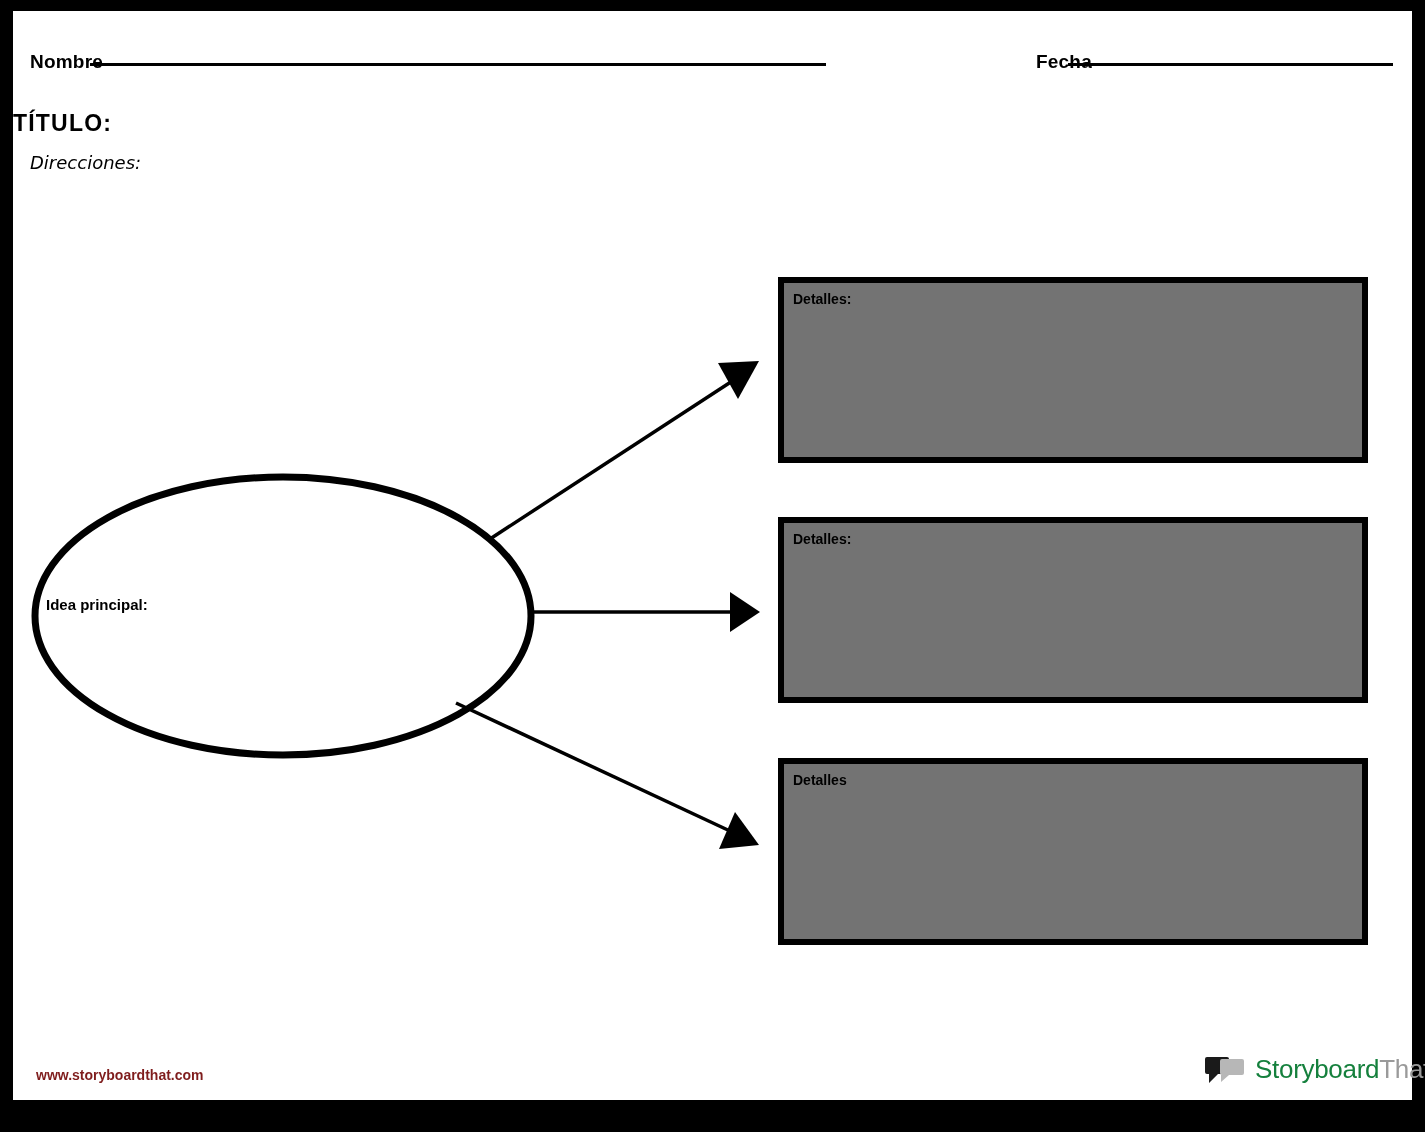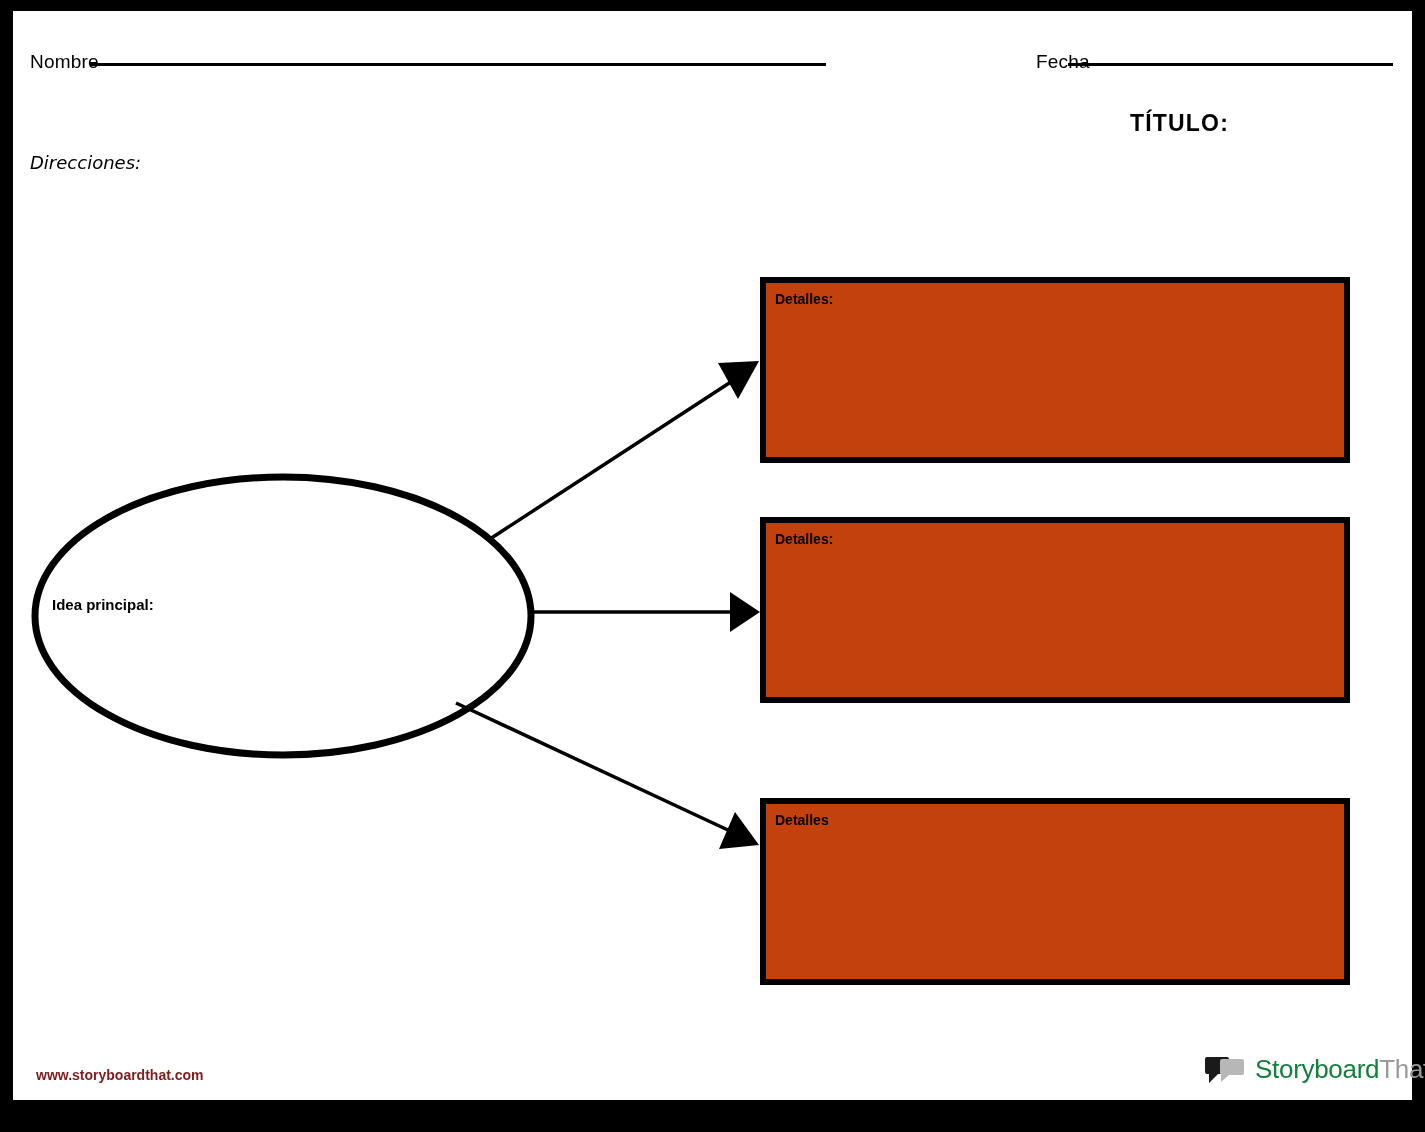--- a/index.html
+++ b/index.html
@@ -26,21 +26,21 @@
     left: 13px;
     top: 11px;
     width: 1399px;
     height: 1089px;
     background: #ffffff;
   }
 
   
   .field-label {
     position: absolute;
-    font-weight: normal;
+    font-weight: bold;
     font-size: 19px;
     color: #000000;
     letter-spacing: 0.2px;
     white-space: nowrap;
   }
   #name-label  { left: 17px;  top: 40px; }
   #date-label  { left: 999px; top: 40px; margin-left: 24px; }
 
   .field-rule {
     position: absolute;
@@ -49,21 +49,21 @@
   }
   #name-rule { left: 77px;  top: 52px; width: 736px; }
   #date-rule { left: 1055px; top: 52px; width: 325px; }
 
   
   #title {
     position: absolute;
     left: 0;
     top: 99px;
     width: 1216px;
-    text-align: right;
+    text-align: left;
     font-weight: bold;
     font-size: 23px;
     letter-spacing: 1.2px;
     color: #000000;
   }
 
   
   #directions {
     position: absolute;
     left: 17px;
@@ -81,40 +81,40 @@
     top: 0;
     width: 1399px;
     height: 1089px;
     pointer-events: none;
   }
   #diagram svg { display: block; }
 
   
   #main-idea-label {
     position: absolute;
-    left: 39px;
+    left: 33px;
     top: 585px;
     width: 250px;
     font-weight: bold;
     font-size: 15px;
     color: #000000;
   }
 
   
   .detail-box {
     position: absolute;
     box-sizing: border-box;
     border: 6px solid #000000;
-    background: #c2410c;
-    left: 747px;
+    background: #737373;
+    left: 765px;
     width: 590px;
   }
   #detail-box-1 { top: 266px; height: 186px; }
   #detail-box-2 { top: 506px; height: 186px; }
-  #detail-box-3 { top: 747px; height: 187px; margin-top: 40px; }
+  #detail-box-3 { top: 747px; height: 187px; }
 
   .detail-label {
     position: absolute;
     left: 9px;
     top: 8px;
     font-weight: bold;
     font-size: 14px;
     color: #000000;
     white-space: nowrap;
   }

